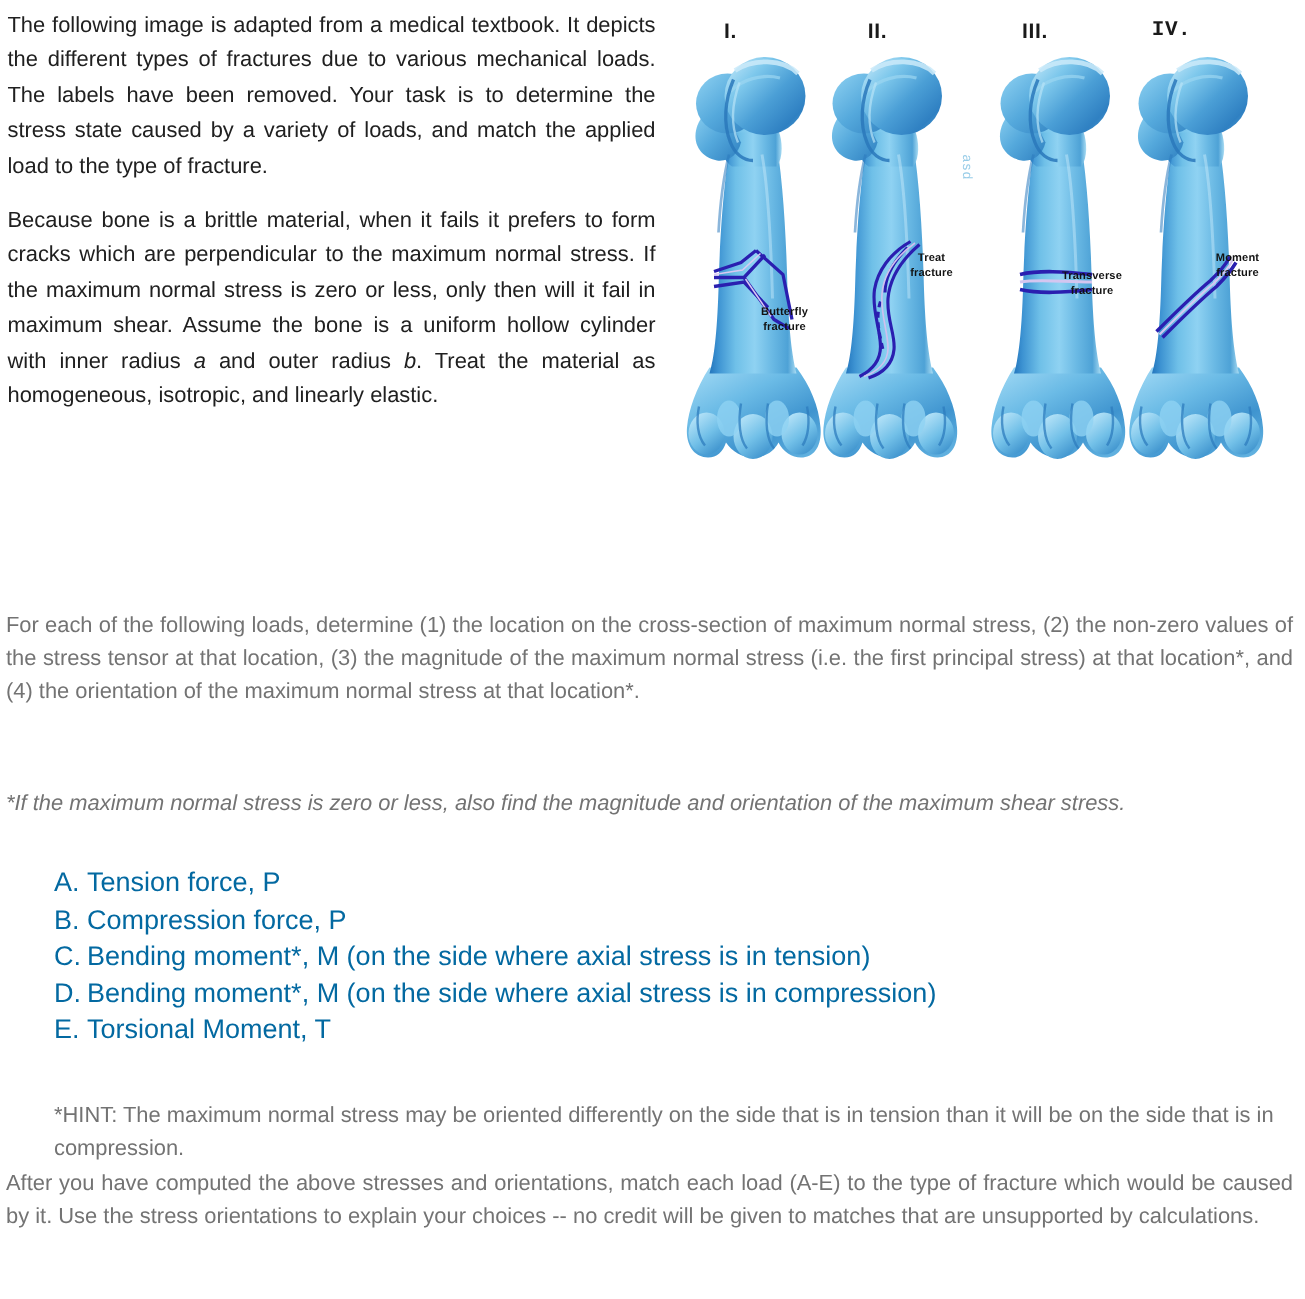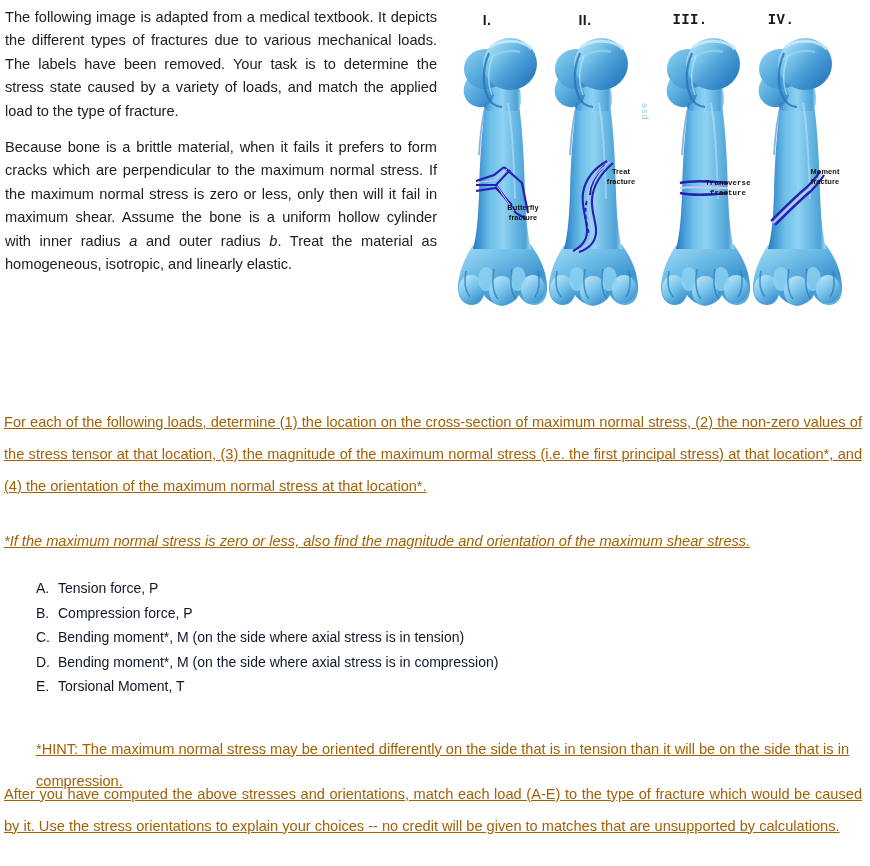--- a/index.html
+++ b/index.html
@@ -31,60 +31,59 @@
   }
   .para.last { margin-bottom: 0; }
   .para i { font-style: italic; }
 
   
   .wide {
     position: absolute;
     left: 4px;
     width: 858px;
     font-size: 14.6px;
-    line-height: 32px;
+    line-height: 22px;
     text-align: justify;
-    color: #a16207;
-    text-decoration: underline;
+    color: #737373;
   }
   .wide.noj { text-align: left; }
   #p-loads  { top: 391px; }
   #p-star   { top: 510px; font-style: italic; }
   #p-hint   { top: 718px; left: 36px; width: 820px; }
   #p-after  { top: 763px; }
 
   
   .load-list {
     position: absolute;
     left: 36px; top: 576px;
     width: 700px;
     list-style: none;
     margin: 0; padding: 0;
   }
   .load-list li {
-    font-size: 14px;
+    font-size: 18px;
     line-height: 24.6px;
-    color: #0f172a;
+    color: #0369a1;
     white-space: nowrap;
   }
   .load-list .lbl {
     display: inline-block;
     width: 22px;
   }
 
   
   .figure {
     position: absolute;
     left: 450px; top: 0px;
     width: 420px; height: 340px;
   }
   .bone-group { position: absolute; top: 0; width: 105px; height: 340px; }
   #bone-1 { left: 2px; }
   #bone-2 { left: 93px; }
-  #bone-3 { left: 205px; font-family: Liberation Mono, monospace; }
+  #bone-3 { left: 205px; }
   #bone-4 { left: 297px; }
 
   .roman {
     position: absolute;
     top: 12px;
     width: 60px;
     text-align: center;
     font-size: 14px;
     font-weight: bold;
     color: #1a1a1a;

